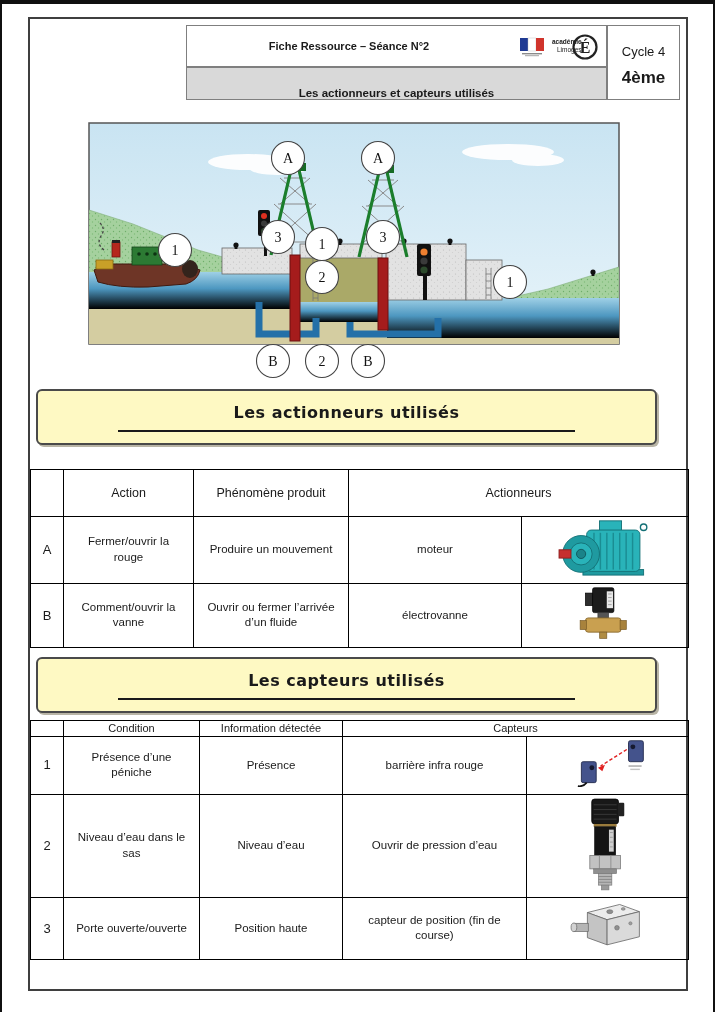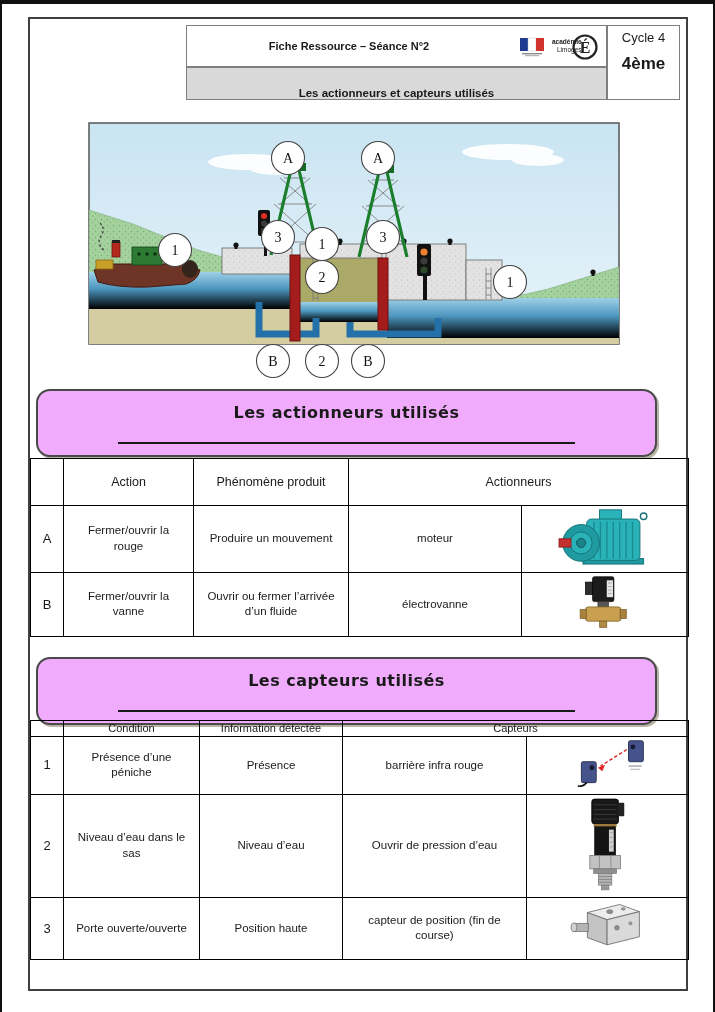--- a/index.html
+++ b/index.html
@@ -15,40 +15,40 @@
   .hbox{position:absolute;border:1px solid #7f7f7f;background:#fff;box-sizing:border-box;}
   .seq-box{left:36px;top:25px;width:150px;height:75px;text-align:center;padding-top:9px;}
   .seq-title{font-weight:bold;font-size:15px;}
   .seq-question{font-style:italic;font-size:11px;line-height:1.3;margin-top:2px;padding:0 6px;}
   .title-box{left:186px;top:25px;width:421px;height:42px;display:flex;align-items:center;justify-content:center;}
   .main-title{font-weight:bold;font-size:11px;padding-right:95px;white-space:nowrap;}
   .logos{position:absolute;right:8px;top:5px;display:flex;align-items:center;gap:5px;}
   .topic-bar{left:186px;top:67px;width:421px;height:33px;background:#d9d9d9;
              display:flex;align-items:flex-end;justify-content:center;}
   .topic-text{font-weight:bold;font-size:11.5px;}
-  .cycle-box{left:607px;top:25px;width:73px;height:75px;text-align:center;padding-top:4px;}
+  .cycle-box{left:607px;top:25px;width:73px;height:75px;text-align:center;padding-top:18px;}
   .cycle-label{font-size:13px;}
   .grade-label{font-size:17px;font-weight:bold;margin-top:9px;}
   
   .lock-svg{position:absolute;left:88px;top:122px;}
   
-  .section-box{position:absolute;left:36px;width:621px;height:68px;background:#f0abfc;
-               border:2px solid #4a4a4a;border-radius:14px;box-sizing:border-box;
+  .section-box{position:absolute;left:36px;width:621px;height:56px;background:#fef9c3;
+               border:2px solid #4a4a4a;border-radius:6px;box-sizing:border-box;
                box-shadow:2px 2px 0 #b9b5a6;}
   .section-box .stitle{position:absolute;width:100%;top:12px;text-align:center;
                font-family:"DejaVu Sans",sans-serif;font-weight:bold;font-size:16px;letter-spacing:.5px;}
   .section-box .sline{position:absolute;left:13%;right:13%;bottom:11px;border-top:2px solid #1a1a1a;}
   .actu-box{top:389px;}
   .capt-box{top:657px;}
   
   table.sheet{position:absolute;left:30px;width:659px;border-collapse:collapse;table-layout:fixed;
               font-size:11.5px;line-height:1.35;}
   table.sheet td,table.sheet th{border:1px solid #000;text-align:center;vertical-align:middle;
               padding:2px 8px;font-weight:normal;overflow:hidden;}
-  table.actu{top:458px;}
+  table.actu{top:469px;}
   table.capt{top:720px;}
   th.colhead{font-size:12.5px;}
   table.capt th.colhead{font-size:11px;padding:0 4px;}
   td.idcell{font-size:13px;}
   td.imgcell{padding:1px;}
 </style>
 </head>
 <body>
 
 <div class="screen">
@@ -318,21 +318,21 @@
           <circle cx="92" cy="9" r="3.5" fill="none" stroke="#147076" stroke-width="1.5"></circle>
           <circle cx="24" cy="38" r="20" fill="#1f9aa0" stroke="#147076" stroke-width="1"></circle>
           <circle cx="24" cy="38" r="12" fill="#29b3b9" stroke="#147076" stroke-width="1"></circle>
           <circle cx="24" cy="38" r="5" fill="#1a8389" stroke="#10565b" stroke-width="1"></circle>
           <rect x="0" y="33.5" width="13" height="9" fill="#c62f2f" stroke="#8e1f1f" stroke-width="1"></rect>
         </svg>
       </td>
     </tr>
     <tr style="height:57px">
       <td class="idcell">B</td>
-      <td>Fermer/ouvrir la vanne</td>
+      <td>Comment/ouvrir la vanne</td>
       <td>Ouvrir ou fermer l’arrivée d’un fluide</td>
       <td>électrovanne</td>
       <td class="imgcell">
         <svg width="54" height="55" viewBox="0 0 60 62">
           <rect x="8" y="8" width="9" height="14" fill="#2e2e2e" stroke="#000" stroke-width="0.8"></rect>
           <rect x="16" y="2" width="24" height="28" rx="2" fill="#1c1c1c" stroke="#000" stroke-width="0.8"></rect>
           <rect x="32" y="6" width="7" height="19" fill="#e8e8e8"></rect>
           <g stroke="#888" stroke-width="0.8">
                 <line x1="33.5" y1="9" x2="37.5" y2="9"></line>
             <line x1="33.5" y1="13" x2="37.5" y2="13"></line>

